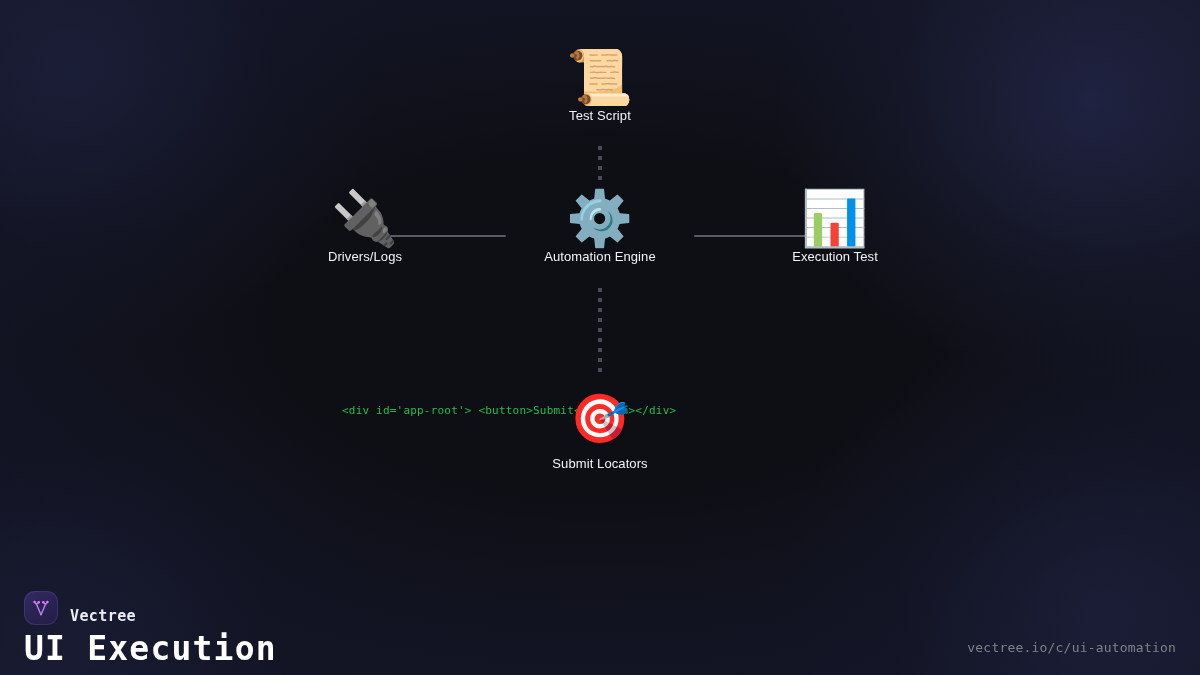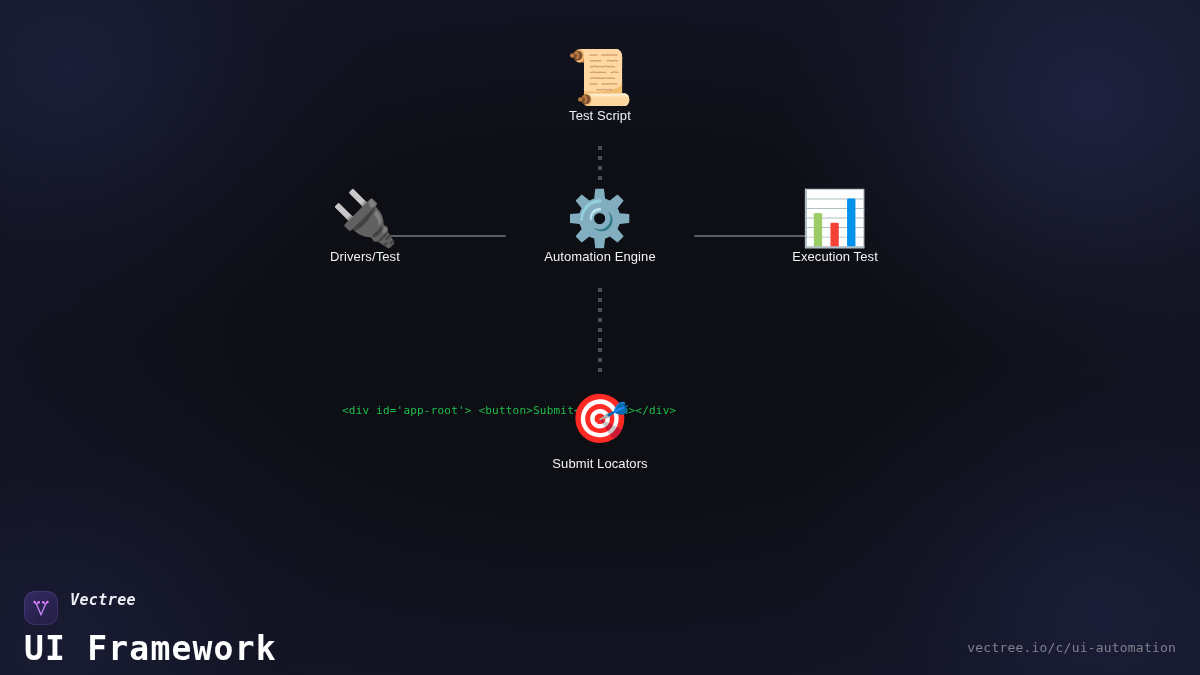--- a/index.html
+++ b/index.html
@@ -125,23 +125,22 @@
     left: 0;
     bottom: 0;
     width: 1200px;
     height: 120px;
   }
   #brand-row {
     position: absolute;
     left: 24px;
     top: 36px;
     display: flex;
-    align-items: flex-start;
+    align-items: flex-end;
     gap: 12px;
-    font-style: italic;
   }
   #brand-logo {
     width: 34px;
     height: 34px;
     border-radius: 11px;
     background: linear-gradient(145deg, #332a63 0%, #2a2350 55%, #221c44 100%);
     display: flex;
     align-items: center;
     justify-content: center;
     box-shadow: inset 0 0 0 1px rgba(150,120,230,0.18);
@@ -192,21 +191,21 @@
 
   <div id="code-snippet">&lt;div id='app-root'&gt; &lt;button&gt;Submit&lt;/button&gt;&lt;/div&gt;</div>
 
   <div class="node" id="node-test-script">
     <span class="glyph">📜</span>
     <span class="node-label">Test Script</span>
   </div>
 
   <div class="node" id="node-drivers">
     <span class="glyph">🔌</span>
-    <span class="node-label">Drivers/Test</span>
+    <span class="node-label">Drivers/Logs</span>
   </div>
 
   <div class="node" id="node-framework">
     <span class="glyph">⚙️</span>
     <span class="node-label">Automation Engine</span>
   </div>
 
   <div class="node" id="node-logs">
     <span class="glyph">📊</span>
     <span class="node-label">Execution Test</span>
@@ -232,17 +231,17 @@
           <g fill="#e879f9">
             <circle cx="4.3" cy="4.8" r="1.5"></circle>
             <circle cx="9.3" cy="5.0" r="1.5"></circle>
             <circle cx="19.7" cy="4.8" r="1.5"></circle>
             <circle cx="14.7" cy="5.0" r="1.5"></circle>
           </g>
         </svg>
       </div>
       <div id="brand-name">Vectree</div>
     </div>
-    <div id="page-title">UI Framework</div>
+    <div id="page-title">UI Execution</div>
     <div id="footer-url">vectree.io/c/ui-automation</div>
   </div>
 
 </div>
 
 </body></html>

